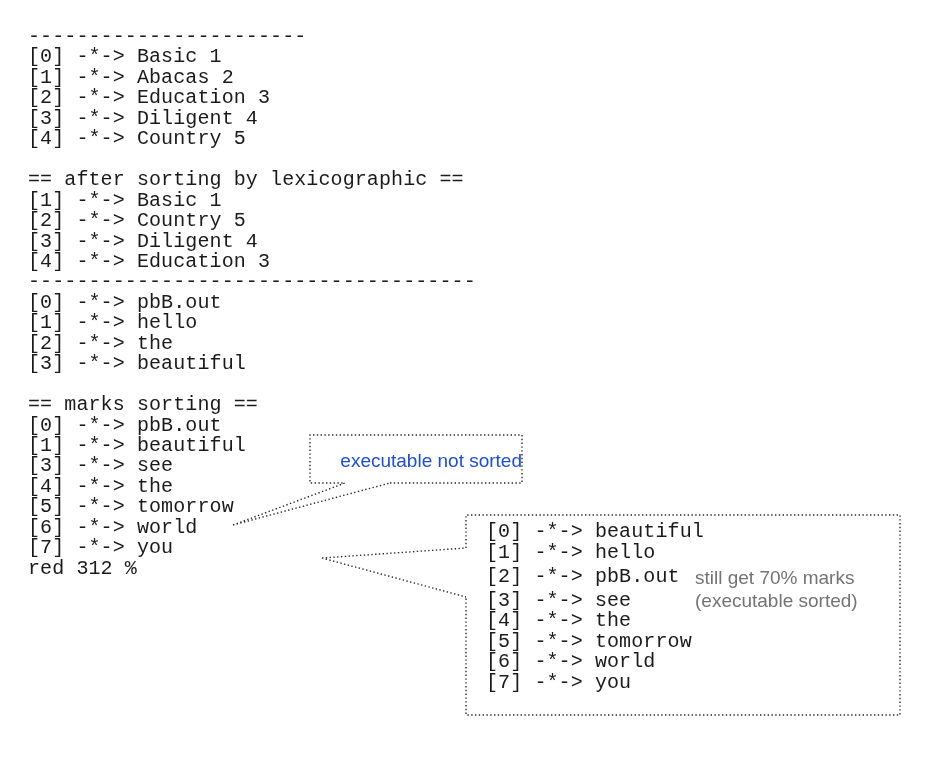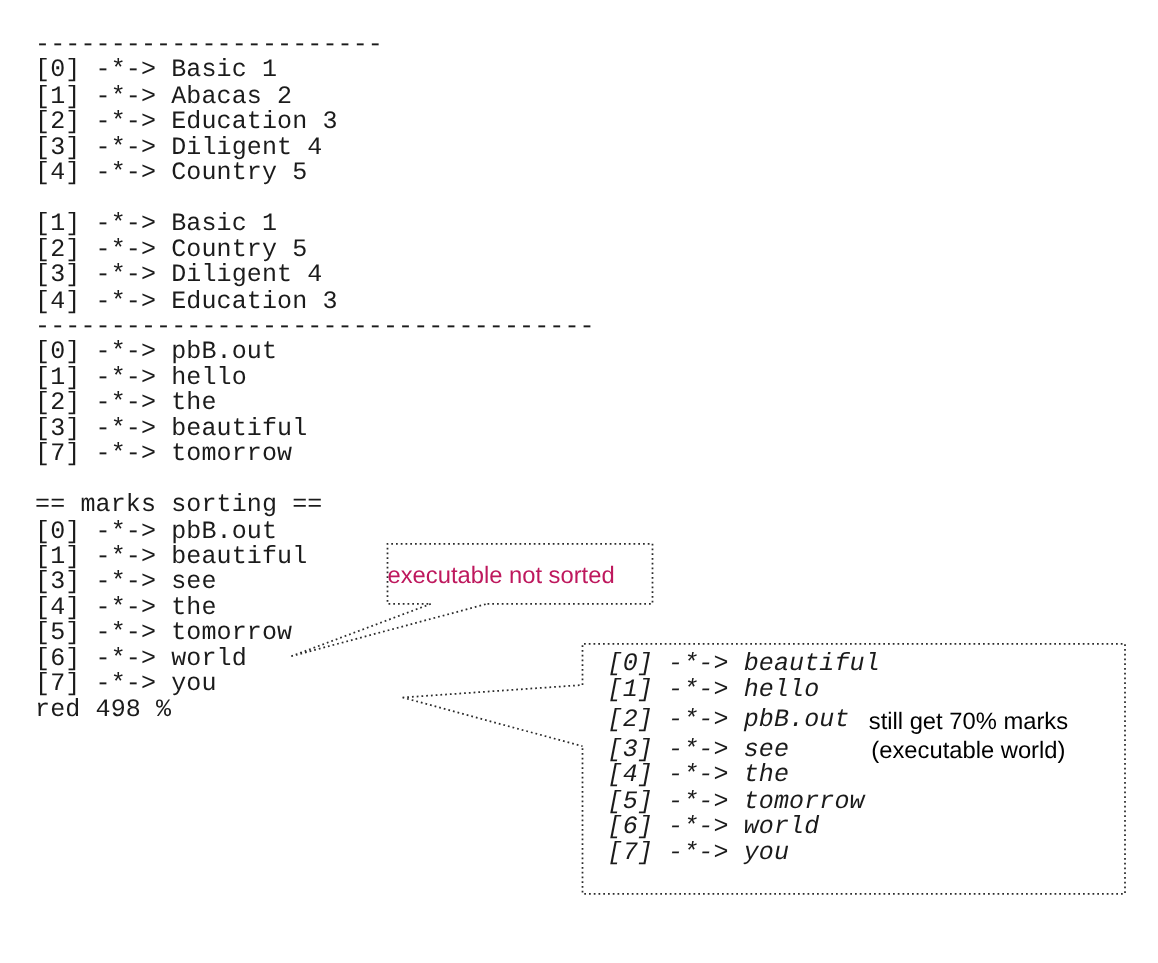--- a/index.html
+++ b/index.html
@@ -14,73 +14,71 @@
     position:absolute; left:28px; top:27px;
     font-family:"Liberation Mono", "DejaVu Sans Mono", monospace;
     font-size:20px; line-height:20.45px;
     color:#1b1b1b;
     letter-spacing:0.1px;
   }
   .term-line { white-space:pre; min-height:20.45px; }
   .overlay-svg { position:absolute; left:0; top:0; width:926px; height:770px; pointer-events:none; }
   .callout-label {
     position:absolute; left:310px; top:450px; width:212px;
-    text-align:left;
+    text-align:right;
     font-family:"Liberation Sans", sans-serif;
-    font-size:19px; color:#be185d;
+    font-size:19px; color:#1d4ed8;
   }
   .sorted-box-text {
     position:absolute; left:486px; top:522px;
     font-family:"Liberation Mono", "DejaVu Sans Mono", monospace;
     font-size:20px; line-height:20.5px;
     color:#1b1b1b;
     letter-spacing:0.1px;
-    font-style:italic;
   }
   .sorted-box-text .term-line:nth-child(3),
   .sorted-box-text .term-line:nth-child(4) { margin-top:3.5px; }
   .marks-note {
     position:absolute; left:695px; top:566px;
     font-family:"Liberation Sans", sans-serif;
-    font-size:19px; line-height:23px; color:#000000;
+    font-size:19px; line-height:23px; color:#737373;
     white-space:nowrap;
-    text-align:center;
   }
 </style>
 </head>
 <body>
 
 <div class="terminal">
   <div class="term-line">-----------------------</div>
   <div class="term-line">[0] -*-&gt; Basic 1</div>
   <div class="term-line">[1] -*-&gt; Abacas 2</div>
   <div class="term-line">[2] -*-&gt; Education 3</div>
   <div class="term-line">[3] -*-&gt; Diligent 4</div>
   <div class="term-line">[4] -*-&gt; Country 5</div>
   <div class="term-line"></div>
+  <div class="term-line">== after sorting by lexicographic ==</div>
   <div class="term-line">[1] -*-&gt; Basic 1</div>
   <div class="term-line">[2] -*-&gt; Country 5</div>
   <div class="term-line">[3] -*-&gt; Diligent 4</div>
   <div class="term-line">[4] -*-&gt; Education 3</div>
   <div class="term-line">-------------------------------------</div>
   <div class="term-line">[0] -*-&gt; pbB.out</div>
   <div class="term-line">[1] -*-&gt; hello</div>
   <div class="term-line">[2] -*-&gt; the</div>
   <div class="term-line">[3] -*-&gt; beautiful</div>
-  <div class="term-line">[7] -*-&gt; tomorrow</div>
   <div class="term-line"></div>
   <div class="term-line">== marks sorting ==</div>
   <div class="term-line">[0] -*-&gt; pbB.out</div>
   <div class="term-line">[1] -*-&gt; beautiful</div>
   <div class="term-line">[3] -*-&gt; see</div>
   <div class="term-line">[4] -*-&gt; the</div>
   <div class="term-line">[5] -*-&gt; tomorrow</div>
   <div class="term-line">[6] -*-&gt; world</div>
   <div class="term-line">[7] -*-&gt; you</div>
-  <div class="term-line">red 498 %</div>
+  <div class="term-line">red 312 %</div>
 </div>
 
 <svg class="overlay-svg" viewBox="0 0 926 770" xmlns="http://www.w3.org/2000/svg">
   <g fill="none" stroke="#2b2b2b" stroke-width="1.4" stroke-dasharray="1.4 2.4" stroke-linecap="butt">
 
     <path d="M390 483 H522 V435 H310 V483 H345"></path>
 
     <path d="M233 525 L345 483 M233 525 L390 483"></path>
 
     <path d="M466 548 V515 H900 V715 H466 V597"></path>
@@ -97,14 +95,14 @@
   <div class="term-line">[2] -*-&gt; pbB.out</div>
   <div class="term-line">[3] -*-&gt; see</div>
   <div class="term-line">[4] -*-&gt; the</div>
   <div class="term-line">[5] -*-&gt; tomorrow</div>
   <div class="term-line">[6] -*-&gt; world</div>
   <div class="term-line">[7] -*-&gt; you</div>
 </div>
 
 <div class="marks-note">
   <div>still get 70% marks</div>
-  <div>(executable world)</div>
+  <div>(executable sorted)</div>
 </div>
 
 </body></html>

